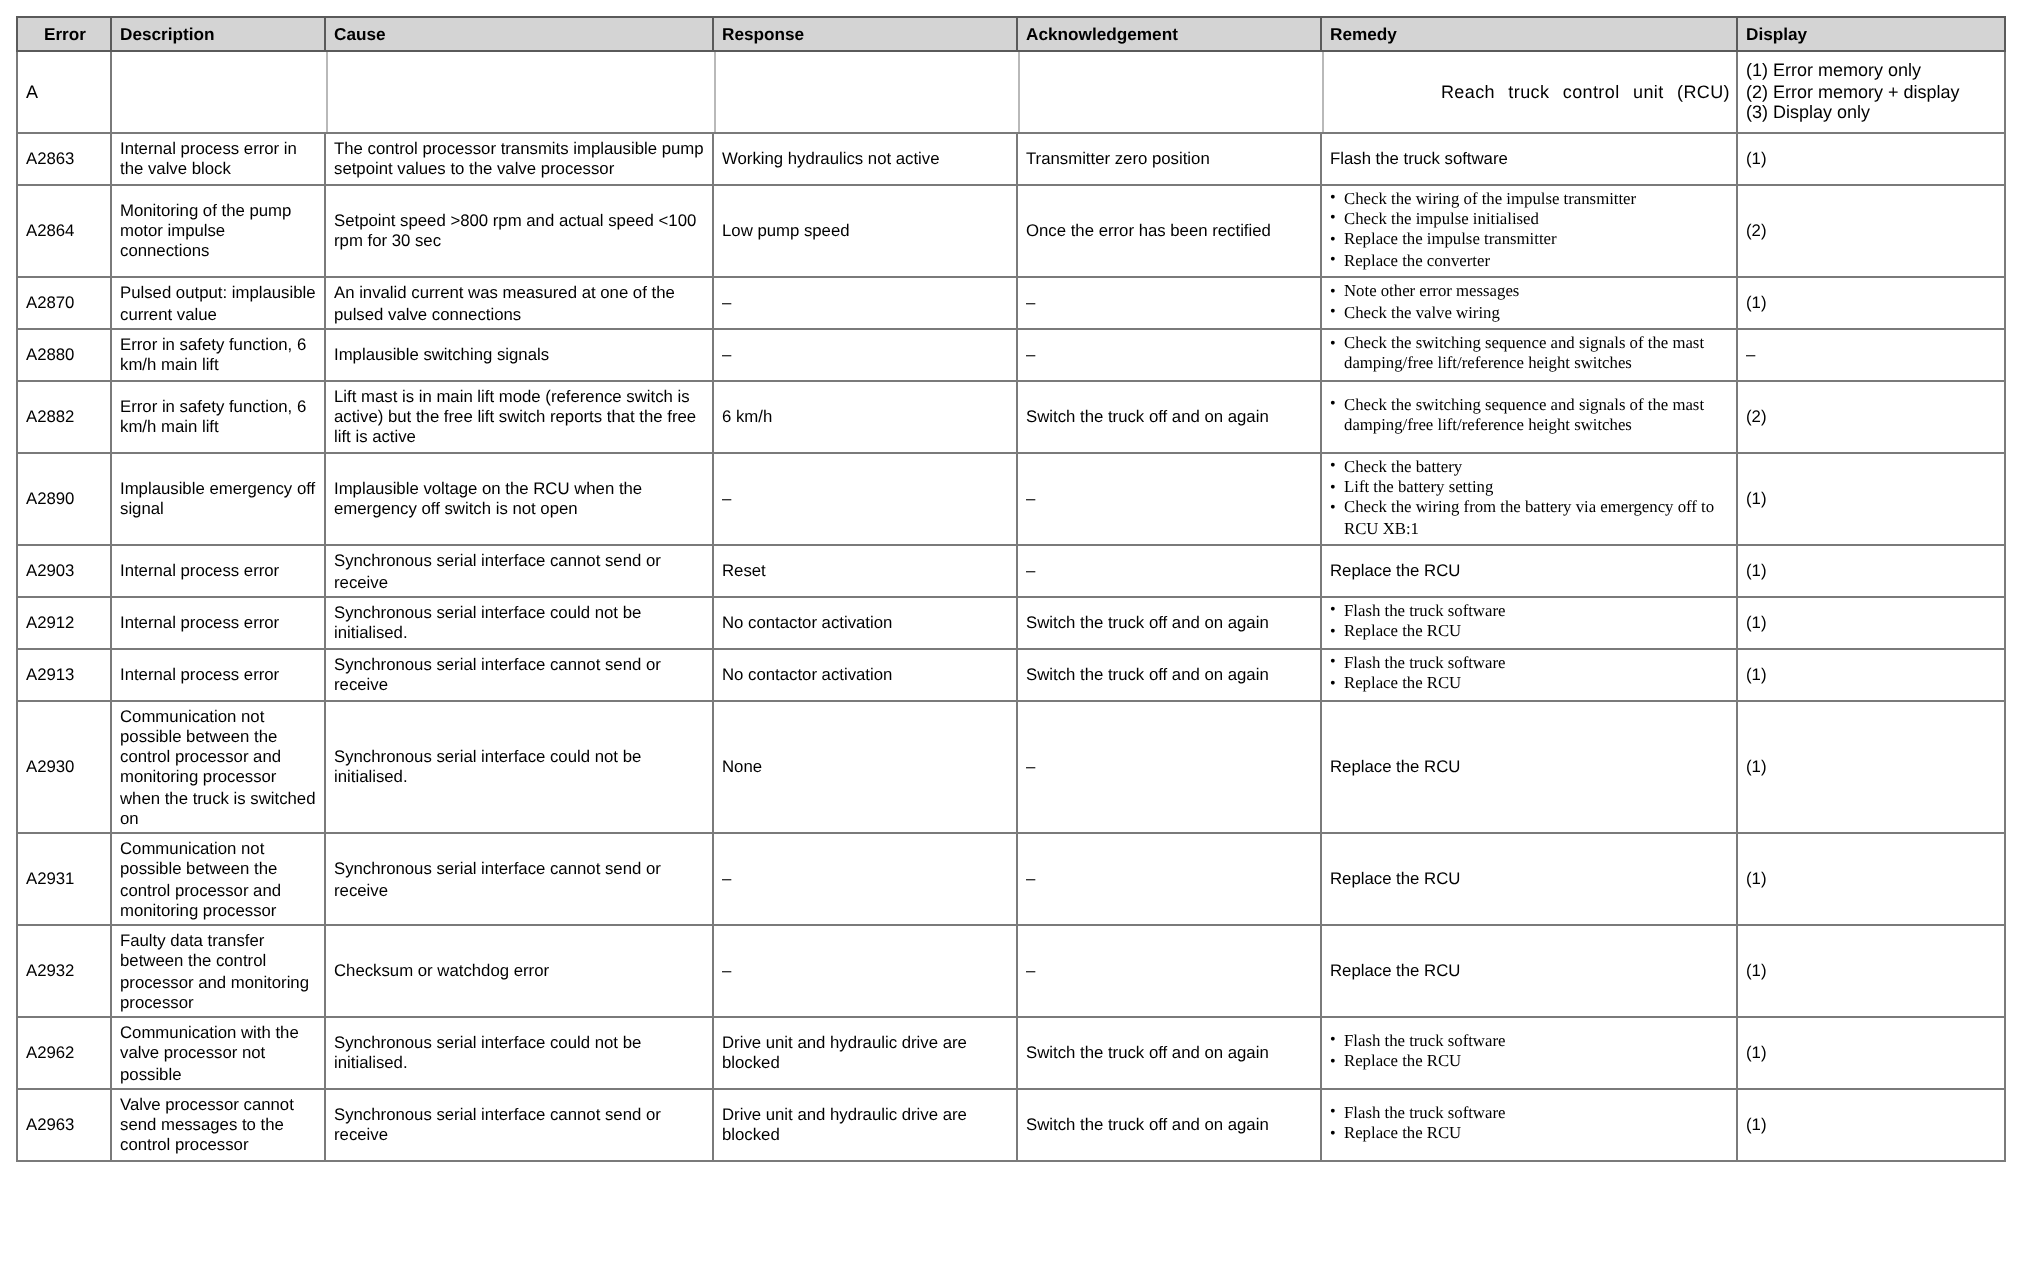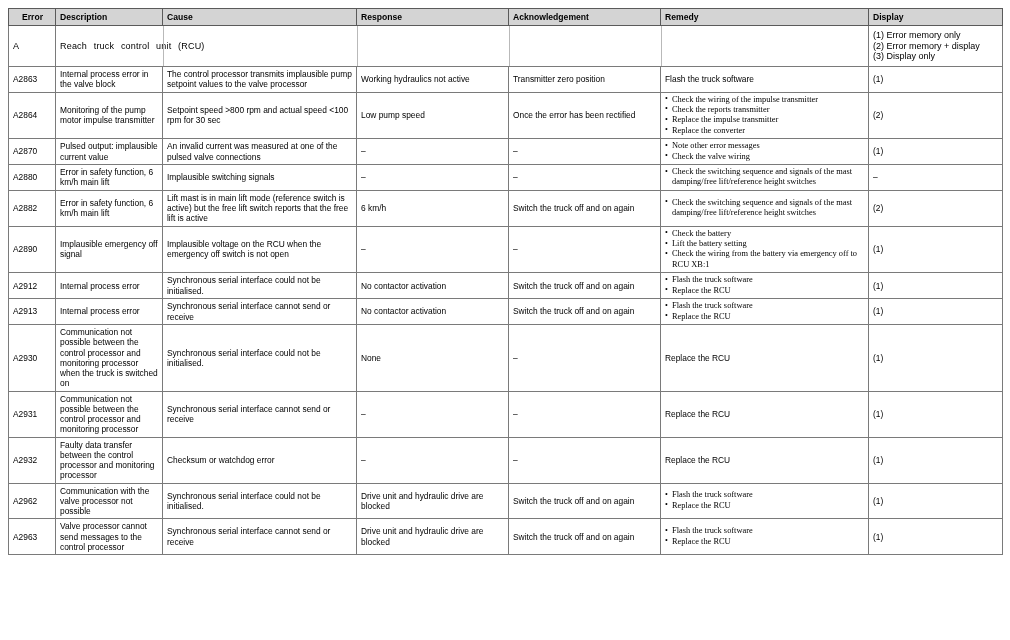--- a/index.html
+++ b/index.html
@@ -80,21 +80,21 @@
     font-size: 10.5px;
     font-weight: bold;
   }
   td.group-span {
     text-align: center;
     letter-spacing: 0.2px;
     position: relative;
   }
   .group-span-inner {
     display: block;
-    text-align: left;
+    text-align: right;
     word-spacing: 4px;
   }
   
   td.group-span .div-line {
     position: absolute;
     top: 0;
     bottom: 0;
     width: 0;
     border-left: 1px solid #b9b9b9;
   }
@@ -186,28 +186,28 @@
           <td class="c-err">A2863</td>
           <td>Internal process error in the valve block</td>
           <td>The control processor transmits implausible pump setpoint values to the valve processor</td>
           <td>Working hydraulics not active</td>
           <td>Transmitter zero position</td>
           <td>Flash the truck software</td>
           <td class="c-display">(1)</td>
         </tr>
         <tr class="data-row">
           <td class="c-err">A2864</td>
-          <td>Monitoring of the pump motor impulse transmitter</td>
+          <td>Monitoring of the pump motor impulse connections</td>
           <td>Setpoint speed &gt;800 rpm and actual speed &lt;100 rpm for 30 sec</td>
           <td>Low pump speed</td>
           <td>Once the error has been rectified</td>
           <td>
             <ul class="bullets">
               <li>Check the wiring of the impulse transmitter</li>
-              <li>Check the reports transmitter</li>
+              <li>Check the impulse initialised</li>
               <li>Replace the impulse transmitter</li>
               <li>Replace the converter</li>
             </ul>
           </td>
           <td class="c-display">(2)</td>
         </tr>
         <tr class="data-row">
           <td class="c-err">A2870</td>
           <td>Pulsed output: implausible current value</td>
           <td>An invalid current was measured at one of the pulsed valve connections</td>
@@ -256,20 +256,29 @@
           <td>
             <ul class="bullets">
               <li>Check the battery</li>
               <li>Lift the battery setting</li>
               <li>Check the wiring from the battery via emergency off to RCU XB:1</li>
             </ul>
           </td>
           <td class="c-display">(1)</td>
         </tr>
         <tr class="data-row">
+          <td class="c-err">A2903</td>
+          <td>Internal process error</td>
+          <td>Synchronous serial interface cannot send or receive</td>
+          <td>Reset</td>
+          <td>–</td>
+          <td>Replace the RCU</td>
+          <td class="c-display">(1)</td>
+        </tr>
+        <tr class="data-row">
           <td class="c-err">A2912</td>
           <td>Internal process error</td>
           <td>Synchronous serial interface could not be initialised.</td>
           <td>No contactor activation</td>
           <td>Switch the truck off and on again</td>
           <td>
             <ul class="bullets">
               <li>Flash the truck software</li>
               <li>Replace the RCU</li>
             </ul>

